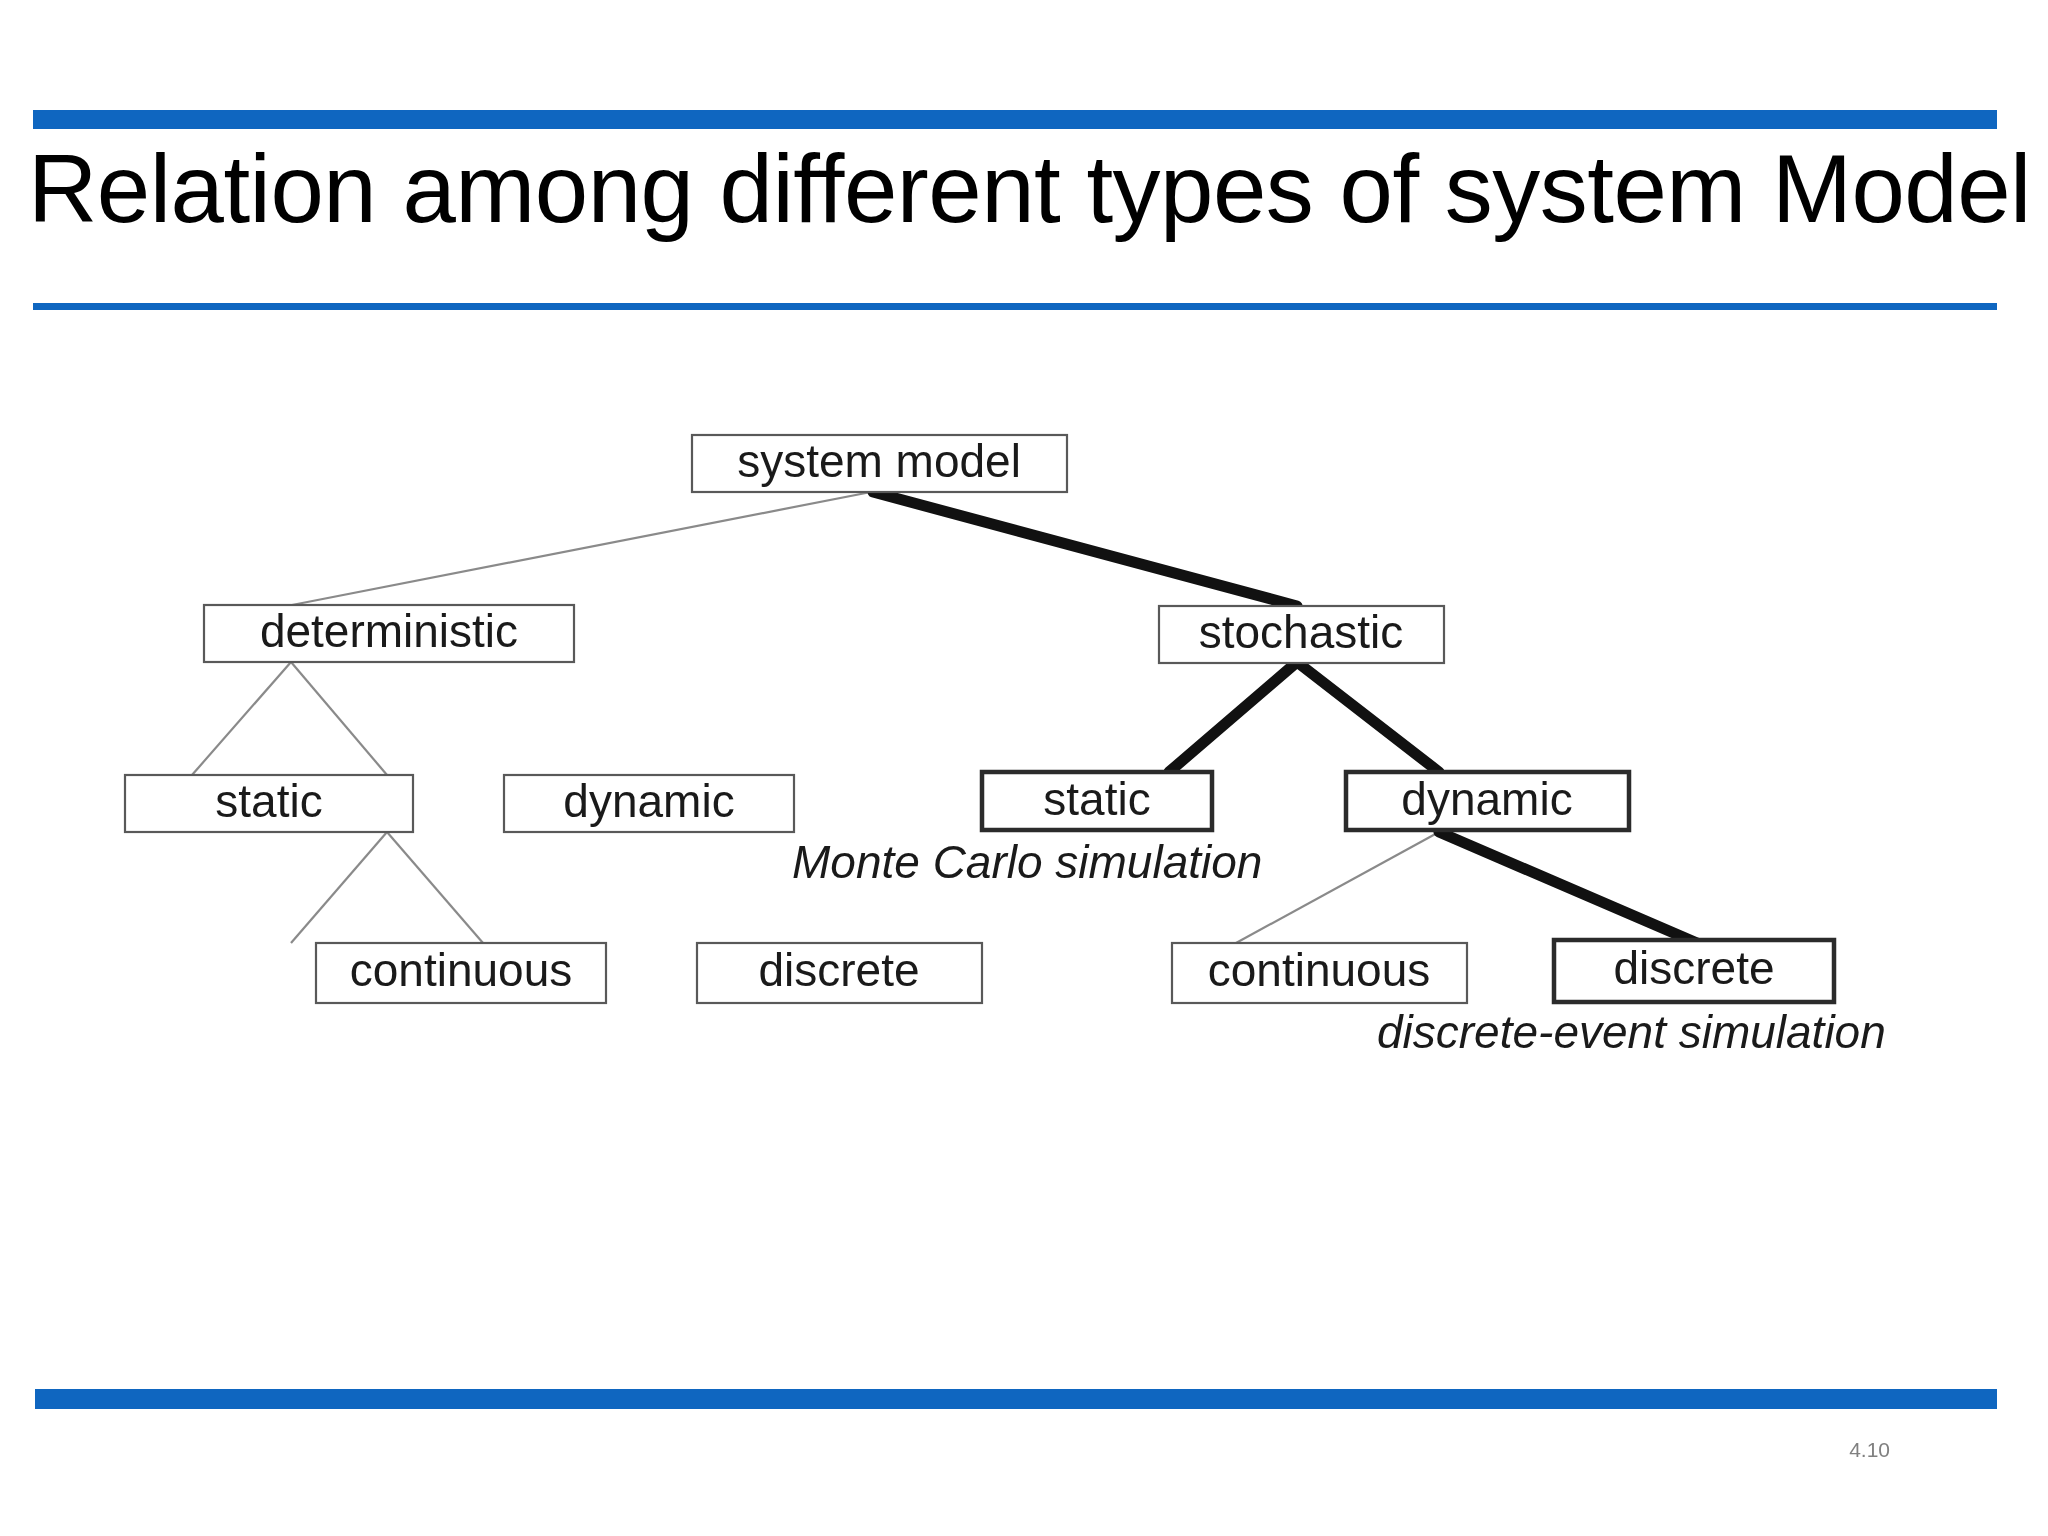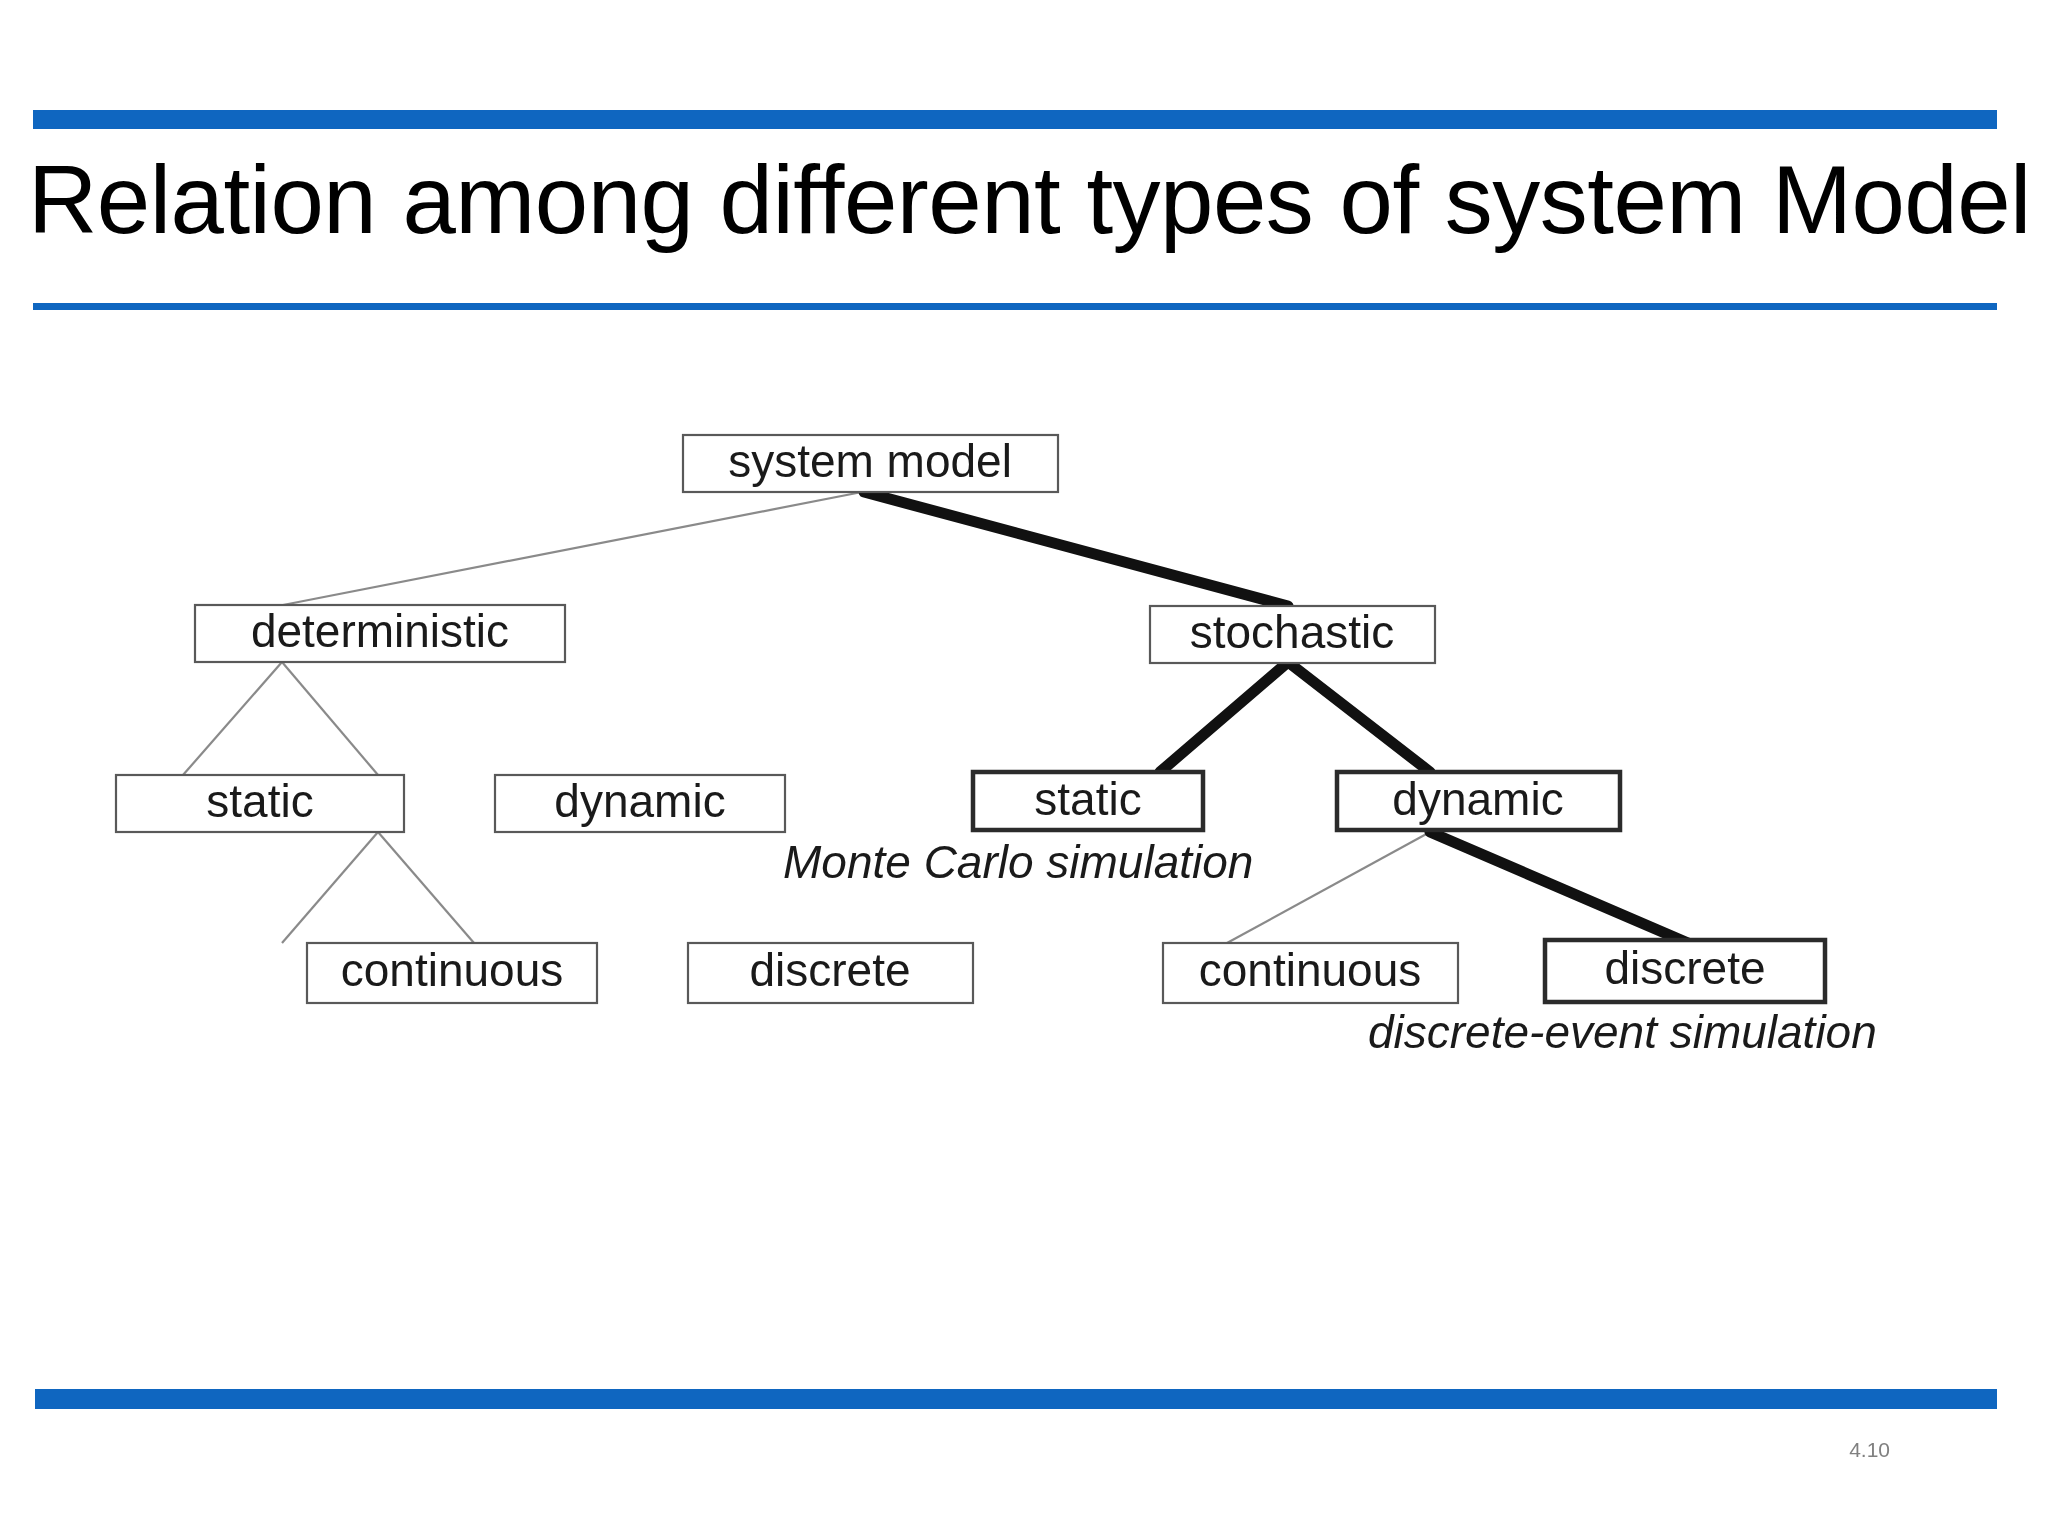--- a/index.html
+++ b/index.html
@@ -38,21 +38,21 @@
     left: 35px;
     top: 1389px;
     width: 1962px;
     height: 20px;
     background: #0F66C0;
   }
 
   .slide-title {
     position: absolute;
     left: 28px;
-    top: 125px;
+    top: 114px;
     width: 2020px;
     height: 150px;
     font-size: 96px;
     line-height: 150px;
     color: #000000;
     white-space: nowrap;
     letter-spacing: -0.5px;
     font-family: "Liberation Sans", sans-serif;
     font-weight: 400;
   }
@@ -66,20 +66,21 @@
     font-family: "Liberation Sans", sans-serif;
   }
 
   
   #diagram-wrap {
     position: absolute;
     left: 0px;
     top: 400px;
     width: 1888px;
     height: 700px;
+    padding-left: 9px;
   }
   #tree-svg {
     display: block;
     width: 2048px;
     height: 700px;
   }
   .node-label {
     font-family: "Liberation Sans", sans-serif;
     font-size: 46px;
     fill: #1a1a1a;

